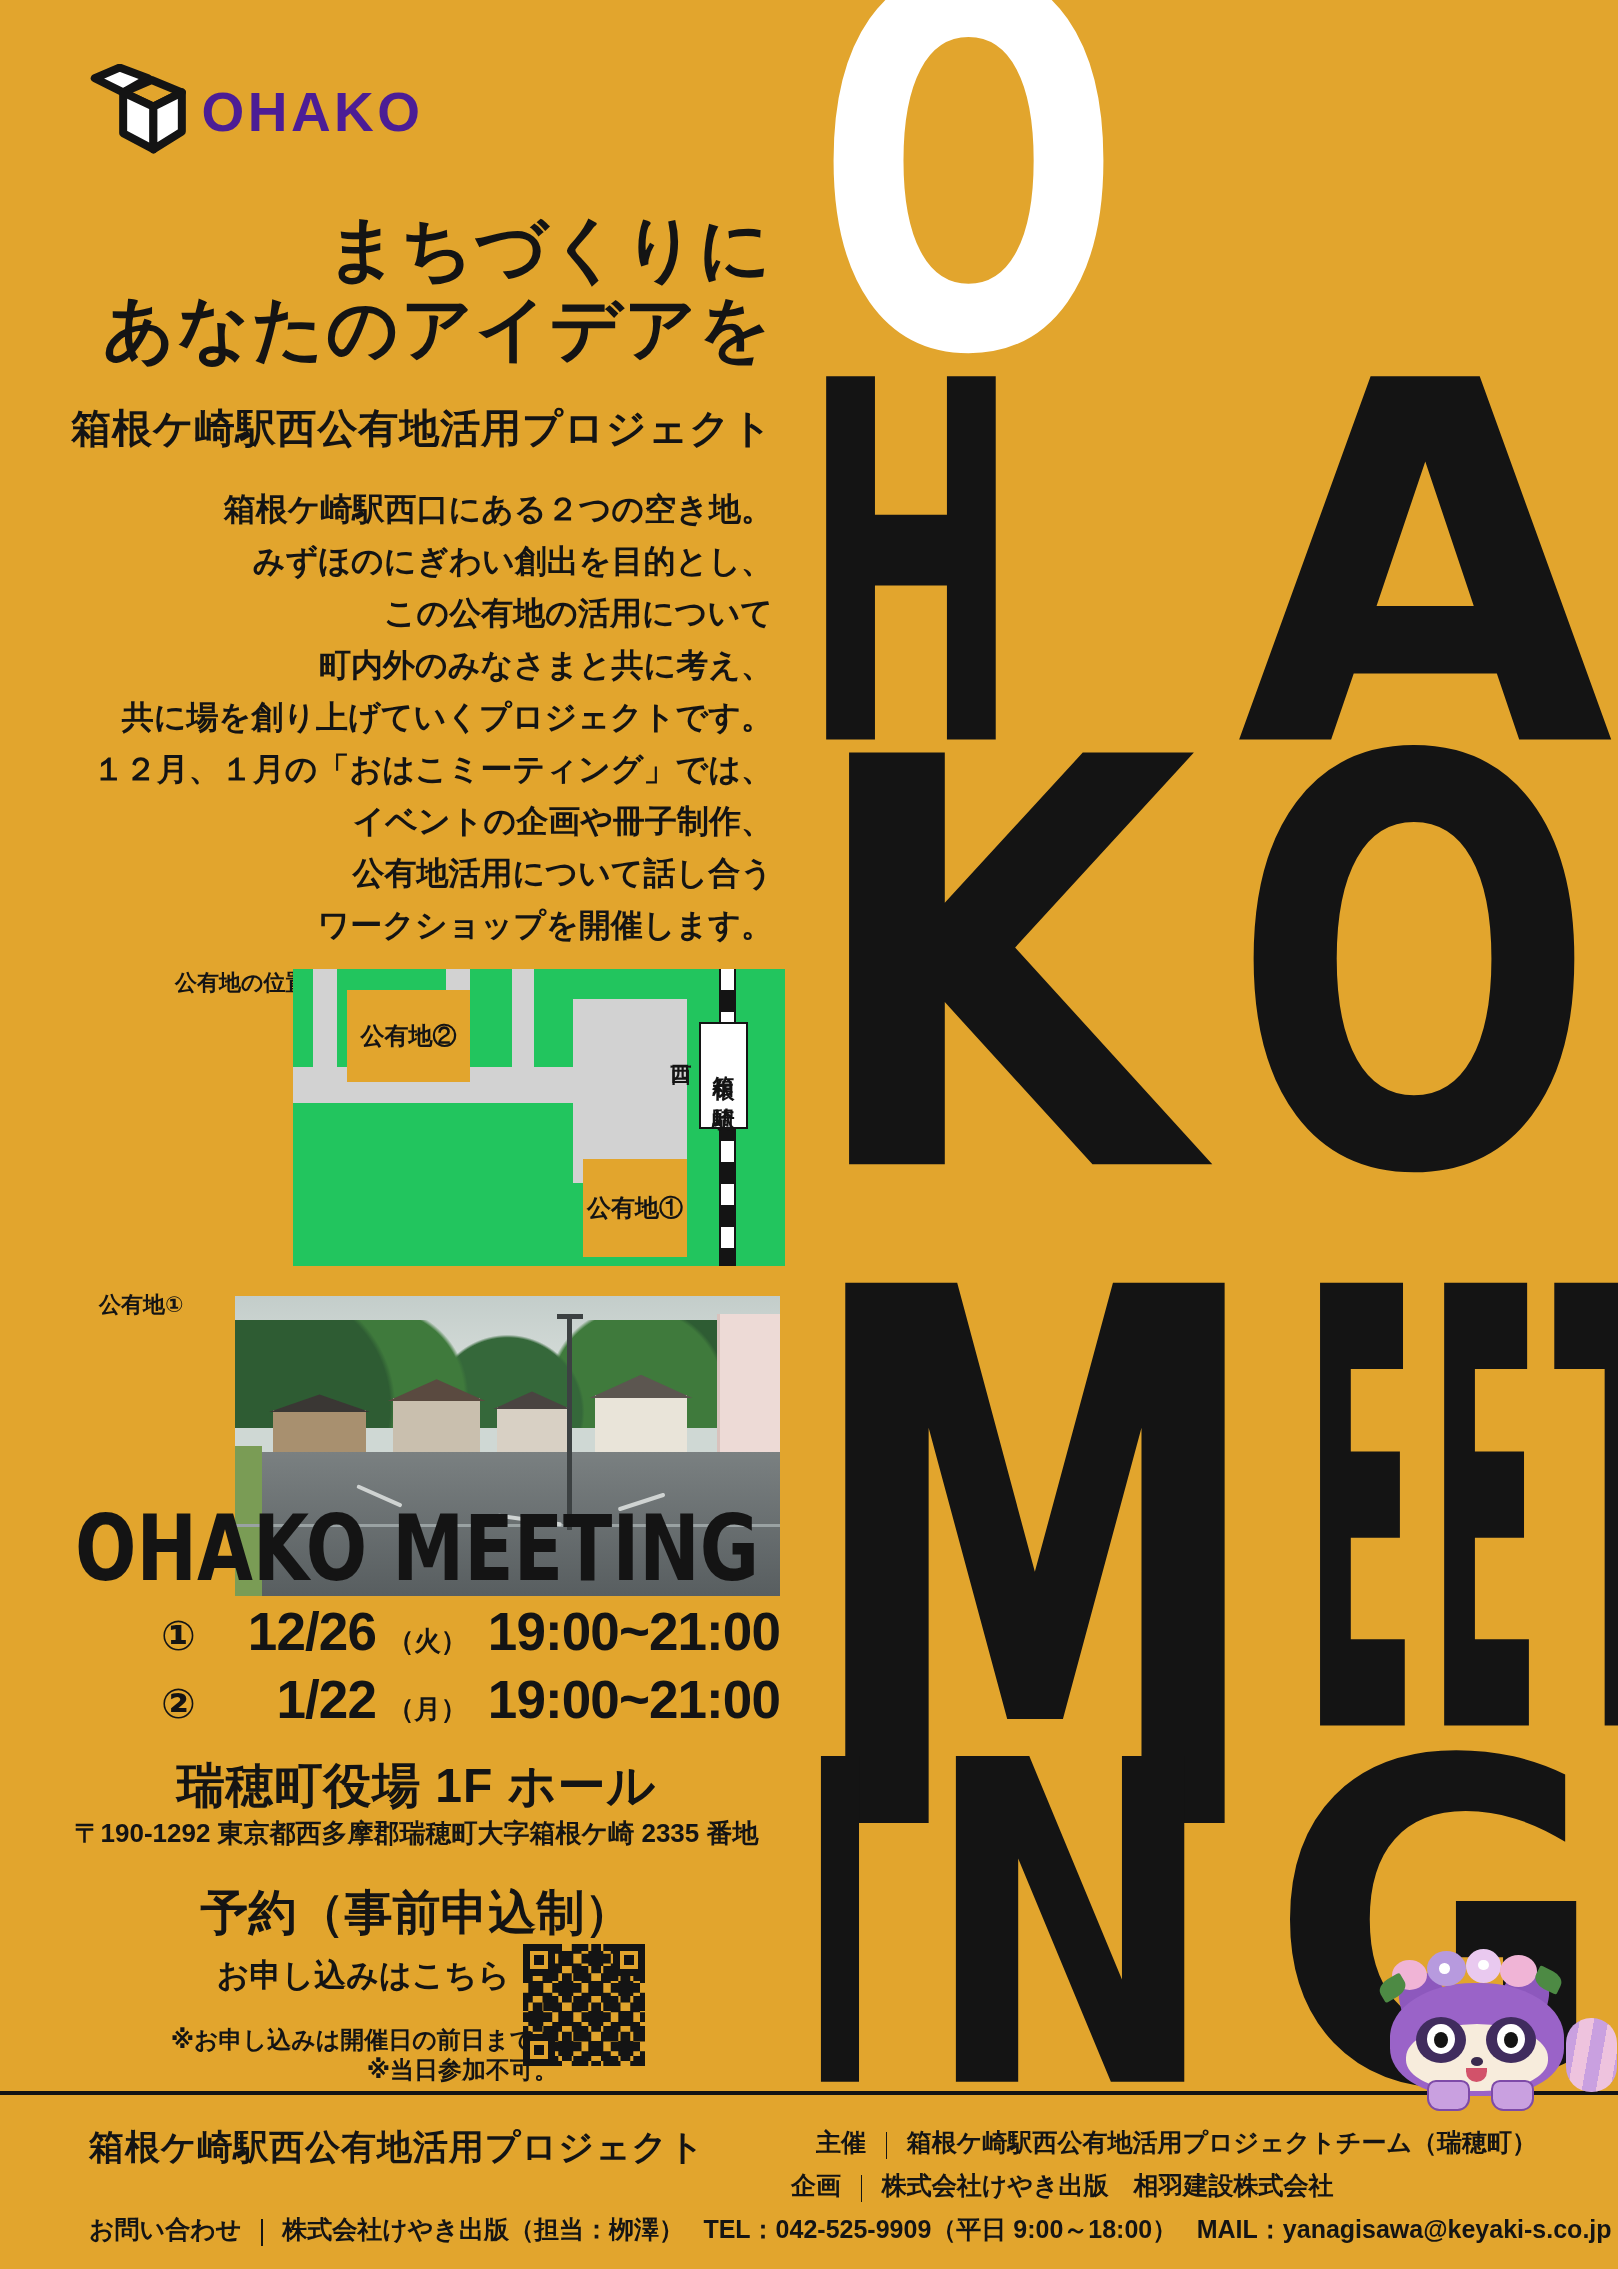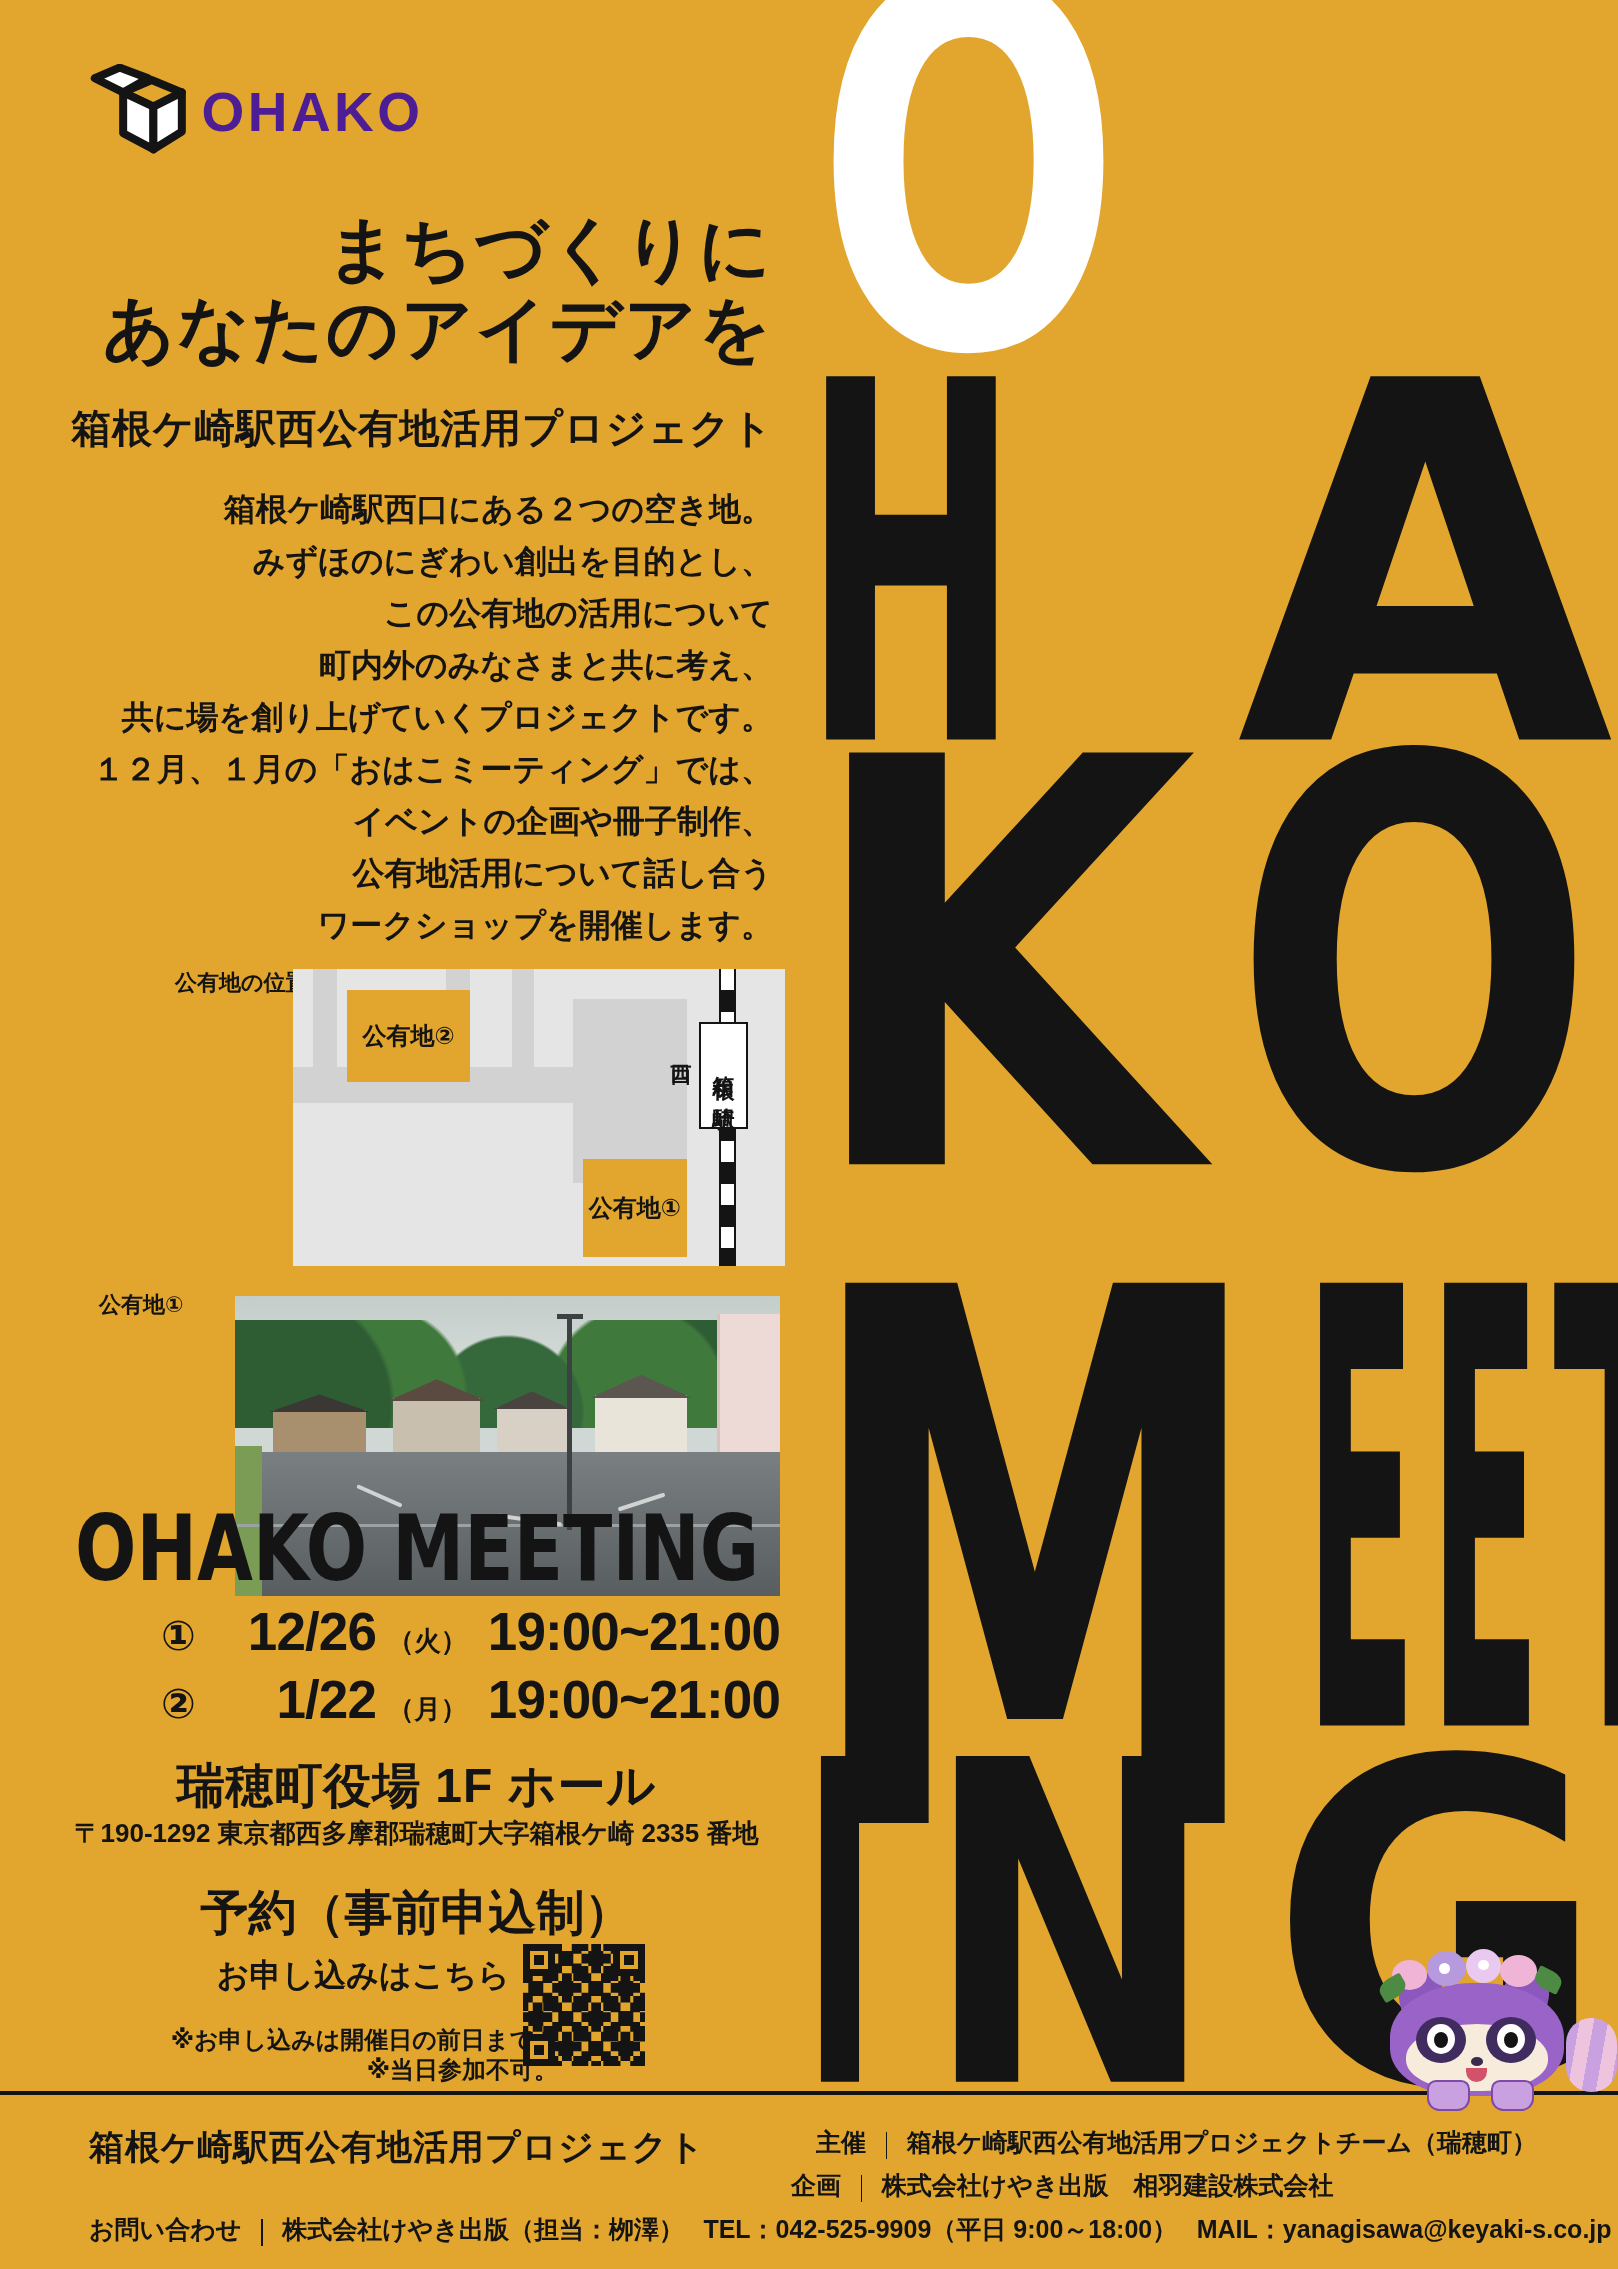--- a/index.html
+++ b/index.html
@@ -25,21 +25,21 @@
   .head-col{position:absolute;left:53px;width:720px;top:0;z-index:2;text-align:right;}
   .headline1{position:absolute;right:0;top:202px;font-size:71px;font-weight:900;letter-spacing:1.8px;white-space:nowrap;}
   .headline2{position:absolute;right:0;top:282px;font-size:71px;font-weight:900;letter-spacing:1.8px;white-space:nowrap;}
   .subheadline{position:absolute;right:0;top:401px;font-size:40px;font-weight:900;letter-spacing:0.9px;white-space:nowrap;}
   .bodycopy{
     position:absolute;right:0;top:483px;width:720px;
     font-size:32px;font-weight:600;line-height:52px;text-align:right;white-space:nowrap;
   }
   
   .map-caption{position:absolute;left:175px;top:968px;font-size:22px;font-weight:600;z-index:2;}
-  .map{position:absolute;left:293px;top:969px;width:492px;height:297px;background:#e5e5e5;z-index:2;}
+  .map{position:absolute;left:293px;top:969px;width:492px;height:297px;background:#22c55e;z-index:2;font-family:Liberation Serif, serif;}
   .road{position:absolute;background:#d2d2d2;}
   .road-v1{left:4%;top:0;width:5%;height:44%;}
   .road-v2{left:31%;top:0;width:5%;height:44%;}
   .road-v3{left:44.5%;top:0;width:4.5%;height:44%;}
   .road-h{left:0;top:33%;width:66%;height:12%;}
   .plaza{left:57%;top:10%;width:23%;height:62%;}
   .site{position:absolute;background:#E2A52D;display:flex;align-items:center;justify-content:center;}
   .site-label{font-size:24px;font-weight:600;color:#141414;white-space:nowrap;}
   .site2{left:11%;top:7%;width:25%;height:31%;}
   .site1{left:59%;top:64%;width:21%;height:33%;}

